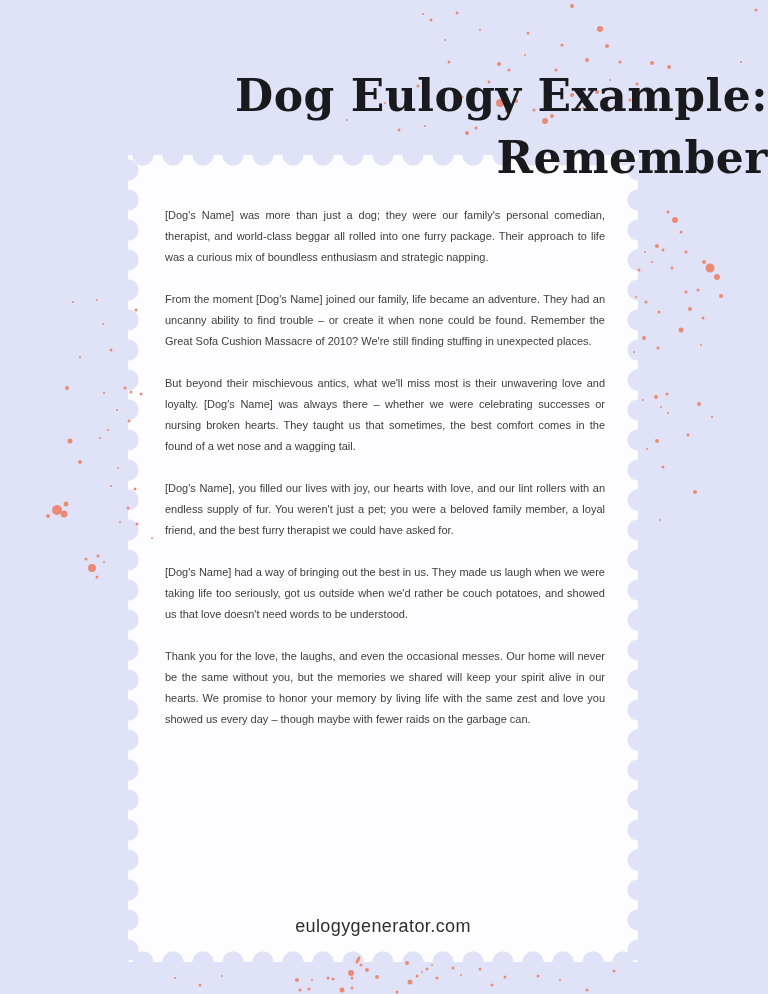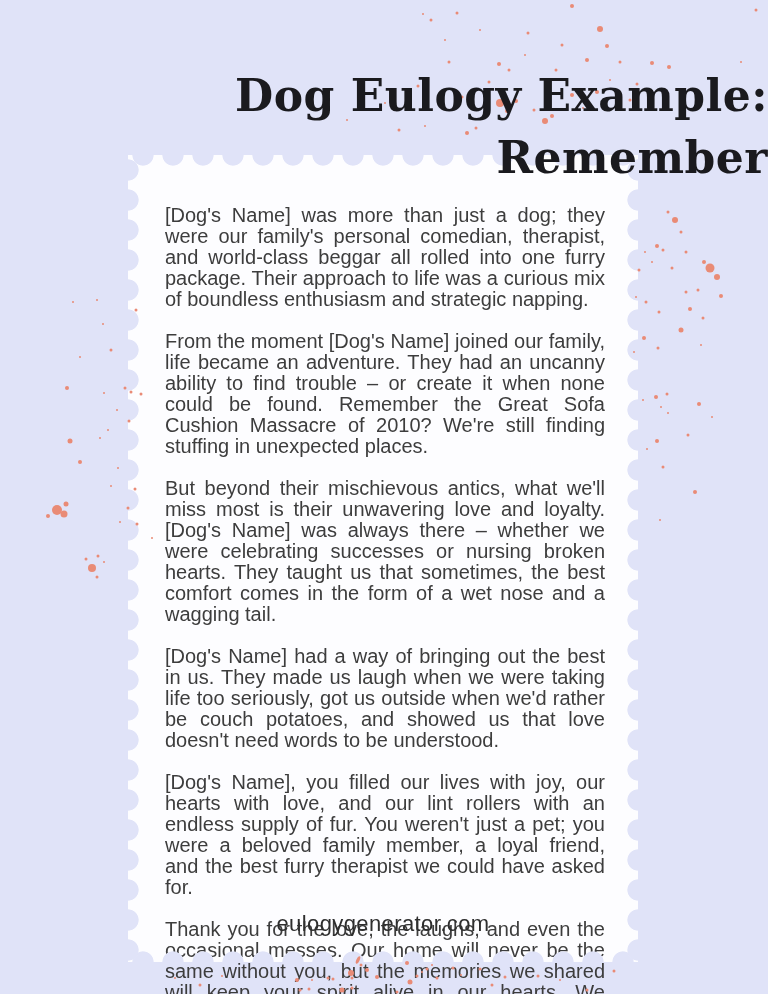--- a/index.html
+++ b/index.html
@@ -40,26 +40,26 @@
     background-image:radial-gradient(circle at 0px 15px, var(--background) 10.2px, rgba(0,0,0,0) 11px);
     background-size:11px 30px;background-repeat:repeat-y;}
   .scallop.right{top:0;bottom:0;right:0;width:11px;
     background-image:radial-gradient(circle at 11px 15px, var(--background) 10.2px, rgba(0,0,0,0) 11px);
     background-size:11px 30px;background-repeat:repeat-y;}
 
   .card-content{
     position:absolute;left:37px;right:33px;top:50px;
   }
   .card-content p{
-    font-size:20px;line-height:21px;color:var(--body-text);
+    font-size:11px;line-height:21px;color:var(--body-text);
     text-align:justify;margin:0 0 21px 0;
   }
   .card-footer{
     position:absolute;left:0;right:0;bottom:25px;text-align:center;
-    font-size:22px;letter-spacing:.4px;color:var(--footer-text);
+    font-size:18px;letter-spacing:.4px;color:var(--footer-text);
   }
 
   .splatter-layer{
     position:absolute;left:0;top:0;width:768px;height:994px;
     z-index:2;pointer-events:none;color:var(--splatter);
   }
 </style>
 </head>
 <body>
 
@@ -72,23 +72,23 @@
 
   <div class="stamp-card">
     <div class="scallop top"></div>
     <div class="scallop bottom"></div>
     <div class="scallop left"></div>
     <div class="scallop right"></div>
 
     <div class="card-content">
         <p>[Dog's Name] was more than just a dog; they were our family's personal comedian, therapist, and world-class beggar all rolled into one furry package. Their approach to life was a curious mix of boundless enthusiasm and strategic napping.</p>
         <p>From the moment [Dog's Name] joined our family, life became an adventure. They had an uncanny ability to find trouble – or create it when none could be found. Remember the Great Sofa Cushion Massacre of 2010? We're still finding stuffing in unexpected places.</p>
-        <p>But beyond their mischievous antics, what we'll miss most is their unwavering love and loyalty. [Dog's Name] was always there – whether we were celebrating successes or nursing broken hearts. They taught us that sometimes, the best comfort comes in the form of a wet nose and a wagging tail.</p>
+        <p>But beyond their mischievous antics, what we'll miss most is their unwavering love and loyalty. [Dog's Name] was always there – whether we were celebrating successes or nursing broken hearts. They taught us that sometimes, the best comfort comes in the found of a wet nose and a wagging tail.</p>
+        <p>[Dog's Name], you filled our lives with joy, our hearts with love, and our lint rollers with an endless supply of fur. You weren't just a pet; you were a beloved family member, a loyal friend, and the best furry therapist we could have asked for.</p>
         <p>[Dog's Name] had a way of bringing out the best in us. They made us laugh when we were taking life too seriously, got us outside when we'd rather be couch potatoes, and showed us that love doesn't need words to be understood.</p>
-        <p>[Dog's Name], you filled our lives with joy, our hearts with love, and our lint rollers with an endless supply of fur. You weren't just a pet; you were a beloved family member, a loyal friend, and the best furry therapist we could have asked for.</p>
         <p>Thank you for the love, the laughs, and even the occasional messes. Our home will never be the same without you, but the memories we shared will keep your spirit alive in our hearts. We promise to honor your memory by living life with the same zest and love you showed us every day – though maybe with fewer raids on the garbage can.</p>
       </div>
 
     <div class="card-footer">eulogygenerator.com</div>
   </div>
 
   <svg class="splatter-layer" width="768" height="994" viewBox="0 0 768 994" xmlns="http://www.w3.org/2000/svg">
     <g fill="currentColor">
       <circle cx="572" cy="6" r="2"></circle>
         <circle cx="528" cy="33" r="1.5"></circle>

